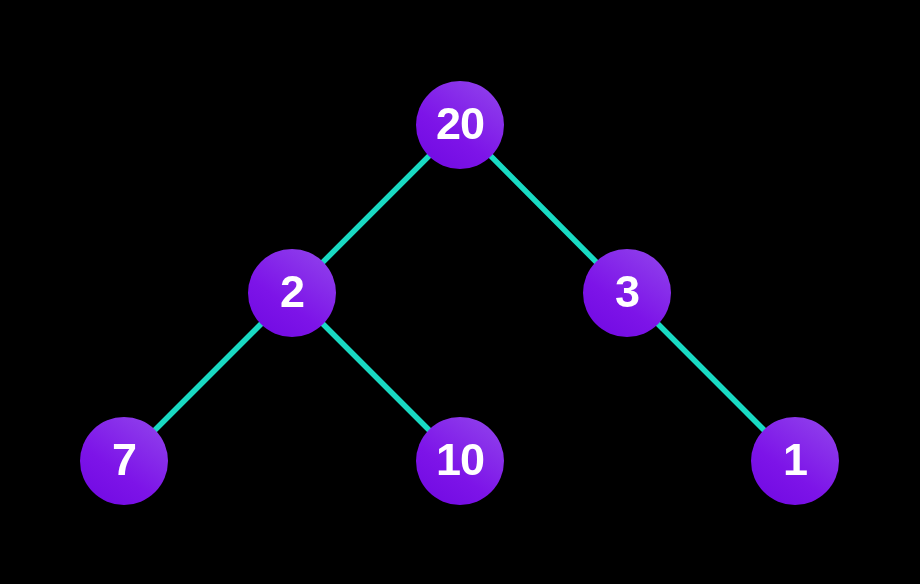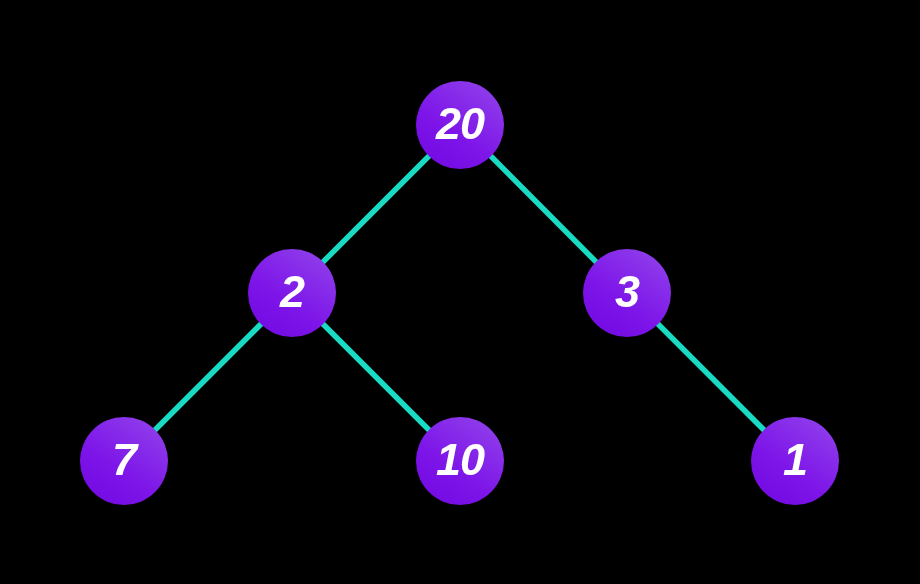--- a/index.html
+++ b/index.html
@@ -15,21 +15,20 @@
     height: 584px;
     background: var(--bg);
     overflow: hidden;
     font-family: "Liberation Sans", sans-serif;
   }
   .stage {
     position: relative;
     width: 770px;
     height: 584px;
     background: var(--bg);
-    font-style: italic;
   }
   svg.edges {
     position: absolute;
     left: 0;
     top: 0;
     z-index: 1;
   }
   .edge {
     stroke: var(--edge-color);
     stroke-width: 5.5;

